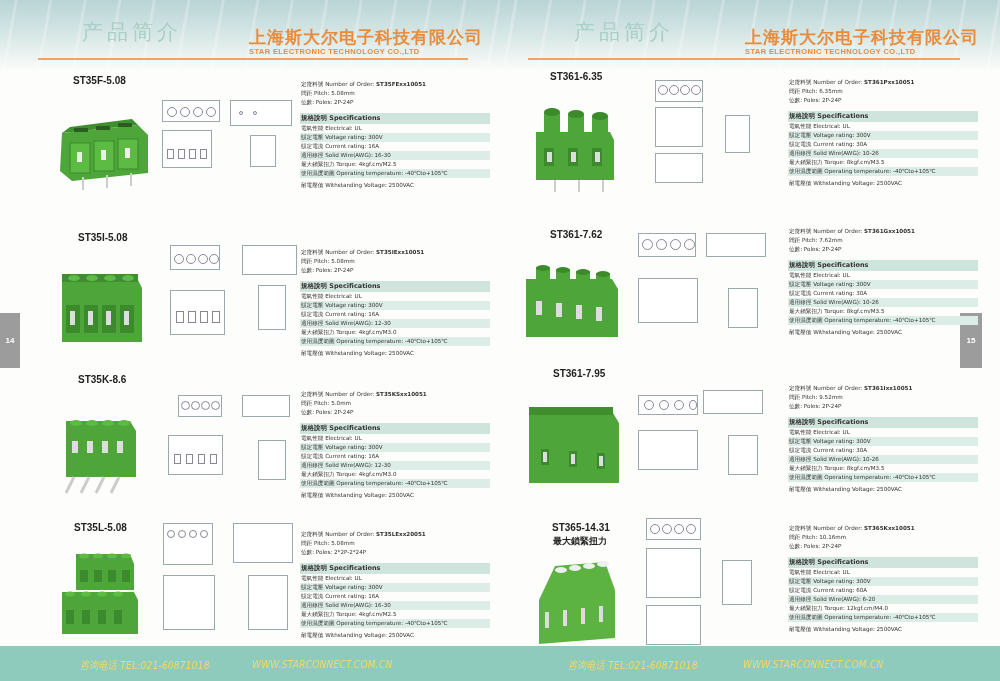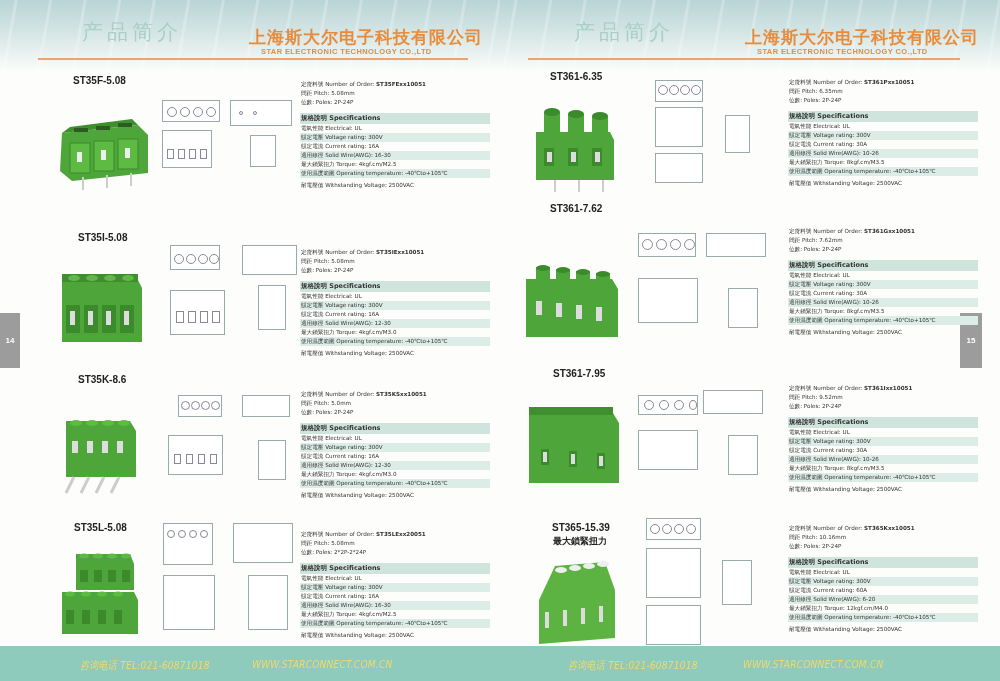--- a/index.html
+++ b/index.html
@@ -6,21 +6,21 @@
   body { width: 1000px; height: 681px; overflow: hidden; background: #fff; font-family: "Liberation Sans", sans-serif; position: relative; }
   .page { position: absolute; top: 0; height: 681px; width: 500px; background: #fdfdfb; overflow: hidden; }
   .page.left { left: 0; }
   .page.right { left: 500px; }
   .header-band { position: absolute; left: 0; top: 0; width: 500px; height: 70px;
     background: linear-gradient(180deg, #b9d4d6 0%, #d3e5e4 45%, #ecf3f1 80%, #fbfcfa 100%); }
   .header-band::before { content: ""; position: absolute; inset: 0;
     background: repeating-linear-gradient(100deg, rgba(255,255,255,0) 0 14px, rgba(255,255,255,0.35) 15px 17px, rgba(255,255,255,0) 18px 34px); opacity: .7; }
   .cat-title { position: absolute; top: 18px; font-size: 21px; color: #a9cfc6; letter-spacing: 4px; font-family: "DejaVu Sans", sans-serif; }
   .co-cn { position: absolute; top: 26px; font-size: 17px; font-weight: bold; color: #e88c3c; letter-spacing: 1px; font-family: "DejaVu Sans", sans-serif; }
-  .co-en { position: absolute; top: 47px; font-size: 7.5px; font-weight: bold; color: #e88c3c; letter-spacing: .4px; margin-left: 12px; }
+  .co-en { position: absolute; top: 47px; font-size: 7.5px; font-weight: bold; color: #e88c3c; letter-spacing: .4px; }
   .rule { position: absolute; top: 58px; height: 2px; background: #e9a472; }
   .model { position: absolute; font-weight: bold; font-size: 10px; color: #222; }
   .model-sub { position: absolute; font-weight: bold; font-size: 9px; color: #222; font-family: "DejaVu Sans", sans-serif; }
   .photo { position: absolute; }
   .drawings { position: absolute; }
   .dw { position: absolute; border: 1px solid #9aa; background: #fff; }
   .dw .circ { position: absolute; border: 1px solid #889; border-radius: 50%; }
   .dw .slot { position: absolute; border: 1px solid #889; }
   .specs { position: absolute; width: 190px; font-size: 5.6px; color: #333; font-family: "DejaVu Sans", sans-serif; }
   .specs .row { height: 9px; line-height: 9px; white-space: nowrap; padding-left: 1px; }
@@ -285,21 +285,21 @@
     <div class="row"><span>電氣性能 Electrical:</span> <span>UL</span></div>
     <div class="row shade"><span>額定電壓 Voltage rating:</span> <span>300V</span></div>
     <div class="row"><span>額定電流 Current rating:</span> <span>30A</span></div>
     <div class="row shade"><span>適用線徑 Solid Wire(AWG):</span> <span>10-26</span></div>
     <div class="row"><span>最大鎖緊扭力 Torque:</span> <span>8kgf.cm/M3.5</span></div>
     <div class="row shade"><span>使用温度範圍 Operating temperature:</span> <span>-40℃to+105℃</span></div>
     <div class="gap"></div>
     <div class="row"><span>耐電壓值 Withstanding Voltage:</span> <span>2500VAC</span></div>
   </div>
 
-  <div class="model" style="left:50px; top:203px;">ST361-7.62</div>
+  <div class="model" style="left:50px; top:229px;">ST361-7.62</div>
   <svg class="photo" style="left:22px; top:265px;" width="105" height="85">
     <polygon points="4,14 90,14 96,24 96,72 4,72" fill="#4ea63a"></polygon>
     <rect x="14" y="2" width="14" height="16" fill="#4ea63a"></rect>
       <ellipse cx="21" cy="3" rx="7" ry="3" fill="#3b8a2b"></ellipse>
     <rect x="34" y="4" width="14" height="16" fill="#4ea63a"></rect>
       <ellipse cx="41" cy="5" rx="7" ry="3" fill="#3b8a2b"></ellipse>
     <rect x="54" y="6" width="14" height="16" fill="#4ea63a"></rect>
       <ellipse cx="61" cy="7" rx="7" ry="3" fill="#3b8a2b"></ellipse>
     <rect x="74" y="8" width="14" height="16" fill="#4ea63a"></rect>
       <ellipse cx="81" cy="9" rx="7" ry="3" fill="#3b8a2b"></ellipse>
@@ -364,21 +364,21 @@
     <div class="row"><span>電氣性能 Electrical:</span> <span>UL</span></div>
     <div class="row shade"><span>額定電壓 Voltage rating:</span> <span>300V</span></div>
     <div class="row"><span>額定電流 Current rating:</span> <span>30A</span></div>
     <div class="row shade"><span>適用線徑 Solid Wire(AWG):</span> <span>10-26</span></div>
     <div class="row"><span>最大鎖緊扭力 Torque:</span> <span>8kgf.cm/M3.5</span></div>
     <div class="row shade"><span>使用温度範圍 Operating temperature:</span> <span>-40℃to+105℃</span></div>
     <div class="gap"></div>
     <div class="row"><span>耐電壓值 Withstanding Voltage:</span> <span>2500VAC</span></div>
   </div>
 
-  <div class="model" style="left:52px; top:522px;">ST365-15.39</div>
+  <div class="model" style="left:52px; top:522px;">ST365-14.31</div>
   <div class="model-sub" style="left:53px; top:535px;">最大鎖緊扭力</div>
   <svg class="photo" style="left:35px; top:560px;" width="90" height="85">
     <polygon points="20,6 70,2 80,30 80,78 4,84 4,40" fill="#5cb342"></polygon>
     <ellipse cx="26" cy="10" rx="6" ry="3" fill="#eee"></ellipse>
       <ellipse cx="40" cy="8" rx="6" ry="3" fill="#eee"></ellipse>
       <ellipse cx="54" cy="6" rx="6" ry="3" fill="#eee"></ellipse>
       <ellipse cx="68" cy="4" rx="6" ry="3" fill="#eee"></ellipse>
     <rect x="10" y="52" width="4" height="16" fill="#ddd"></rect>
       <rect x="28" y="50" width="4" height="16" fill="#ddd"></rect>
       <rect x="46" y="48" width="4" height="16" fill="#ddd"></rect>

